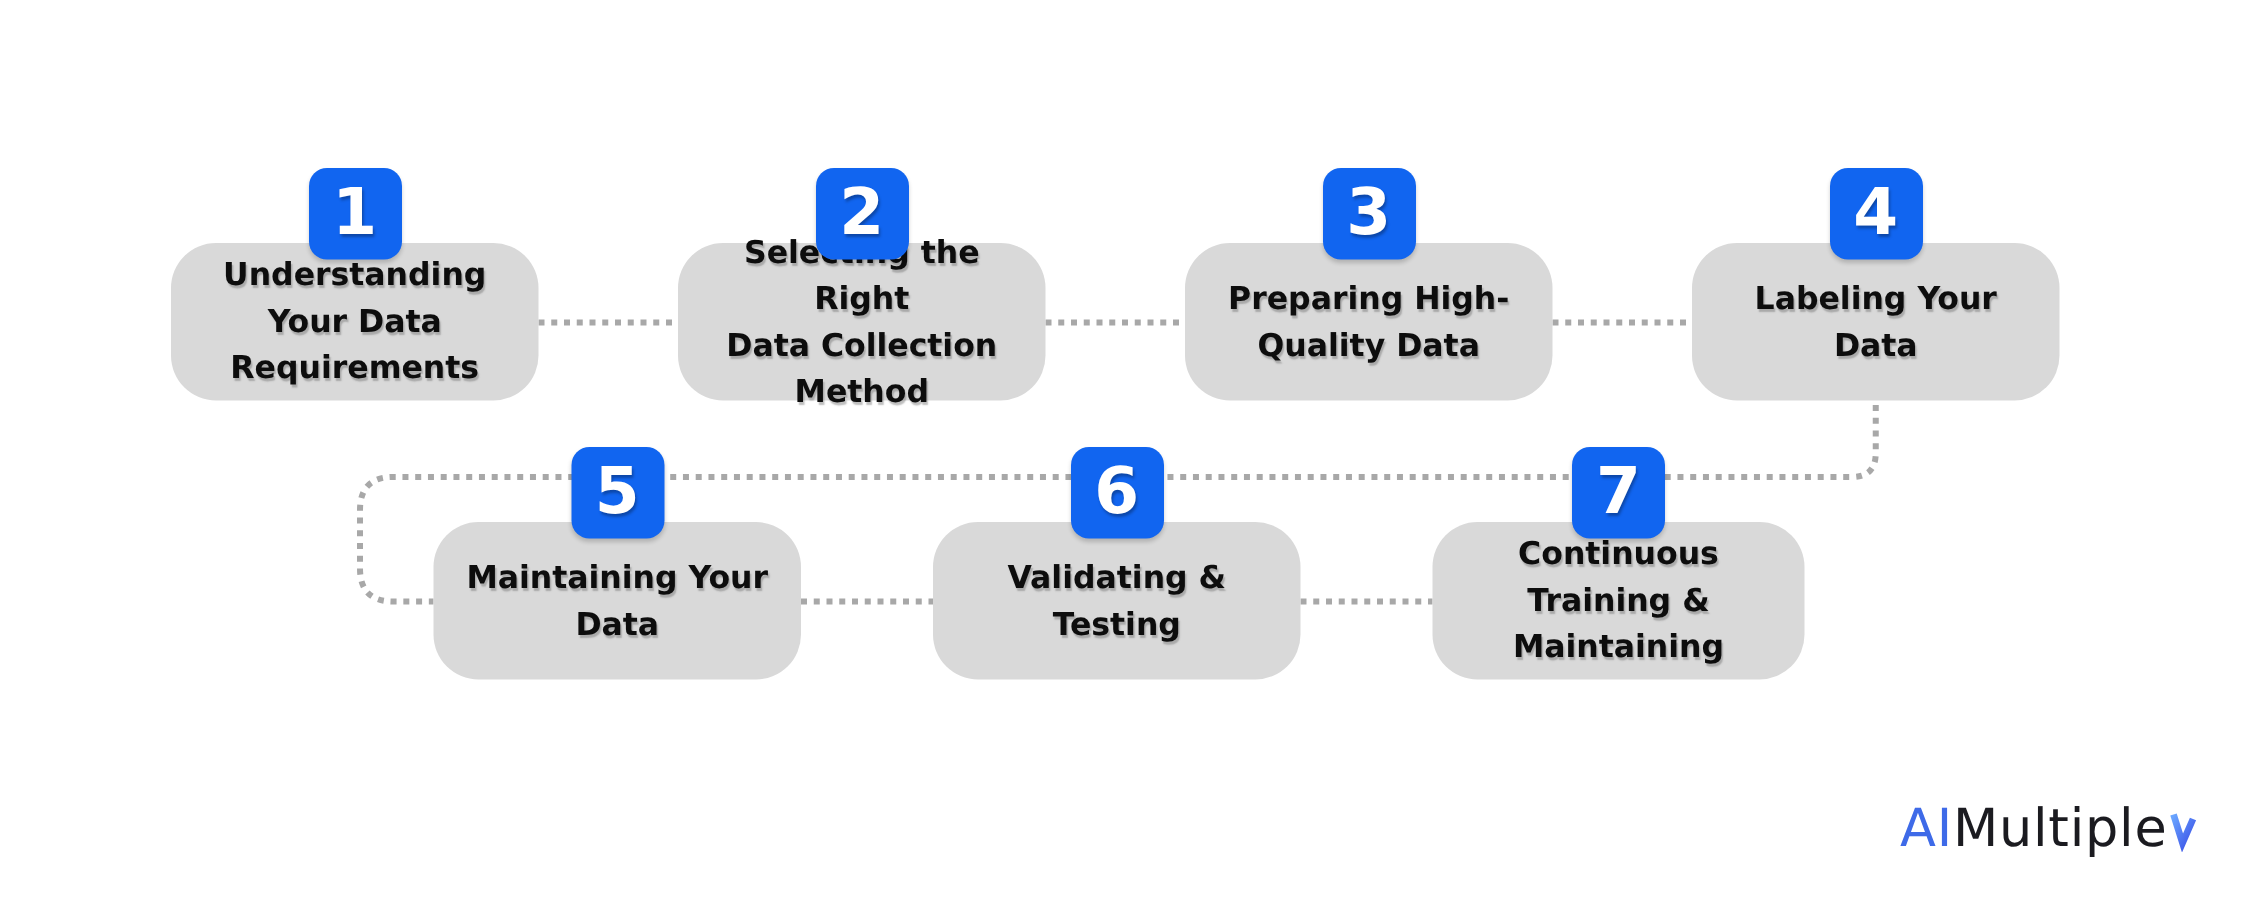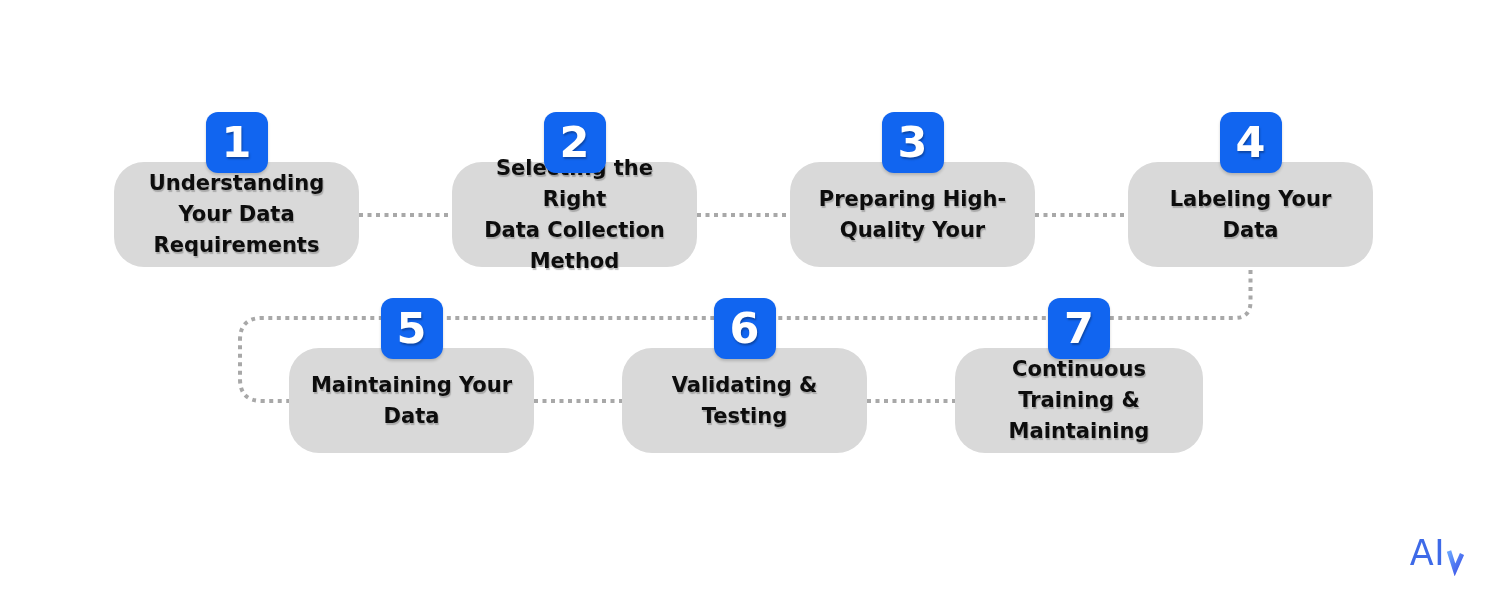--- a/index.html
+++ b/index.html
@@ -76,21 +76,21 @@
   .step-4 { left: 1128px; top: 162px; }
   .step-5 { left: 289px;  top: 348px; }
   .step-6 { left: 622px;  top: 348px; }
   .step-7 { left: 955px;  top: 348px; width: 248px; }
 
   .logo {
     position: absolute;
     right: 34px;
     top: 530px;
     display: flex;
-    align-items: flex-end;
+    align-items: center;
     z-index: 1;
   }
   .logo-text {
     font-size: 35px;
     font-weight: normal;
     letter-spacing: 0.5px;
     line-height: 46px;
   }
   .logo-ai { color: #3e6ae8; }
   .logo-multiple { color: #1b1b20; }
@@ -136,21 +136,21 @@
 Method</span>
     </div>
   </div>
 
   <div class="step step-3">
     <div class="badge">
       <span class="badge-number">3</span>
     </div>
     <div class="box">
       <span class="label">Preparing High-
-Quality Your</span>
+Quality Data</span>
     </div>
   </div>
 
   <div class="step step-4">
     <div class="badge">
       <span class="badge-number">4</span>
     </div>
     <div class="box">
       <span class="label">Labeling Your
 Data</span>
@@ -183,20 +183,21 @@
     </div>
     <div class="box">
       <span class="label">Continuous
 Training &amp;
 Maintaining</span>
     </div>
   </div>
 
   <div class="logo">
     <span class="logo-text logo-ai">AI</span>
+    <span class="logo-text logo-multiple">Multiple</span>
     <svg class="logo-bolt" width="20" height="28" viewBox="0 0 20 28">
       <defs>
         <linearGradient id="boltGrad" x1="0" y1="0" x2="1" y2="1">
           <stop offset="0" stop-color="#6aa6ff"></stop>
           <stop offset="1" stop-color="#3d55e8"></stop>
         </linearGradient>
       </defs>
       <polyline points="3,3 9,22 16,6" fill="none" stroke="url(#boltGrad)" stroke-width="4.5" stroke-linecap="butt" stroke-linejoin="miter"></polyline>
     </svg>
   </div>

